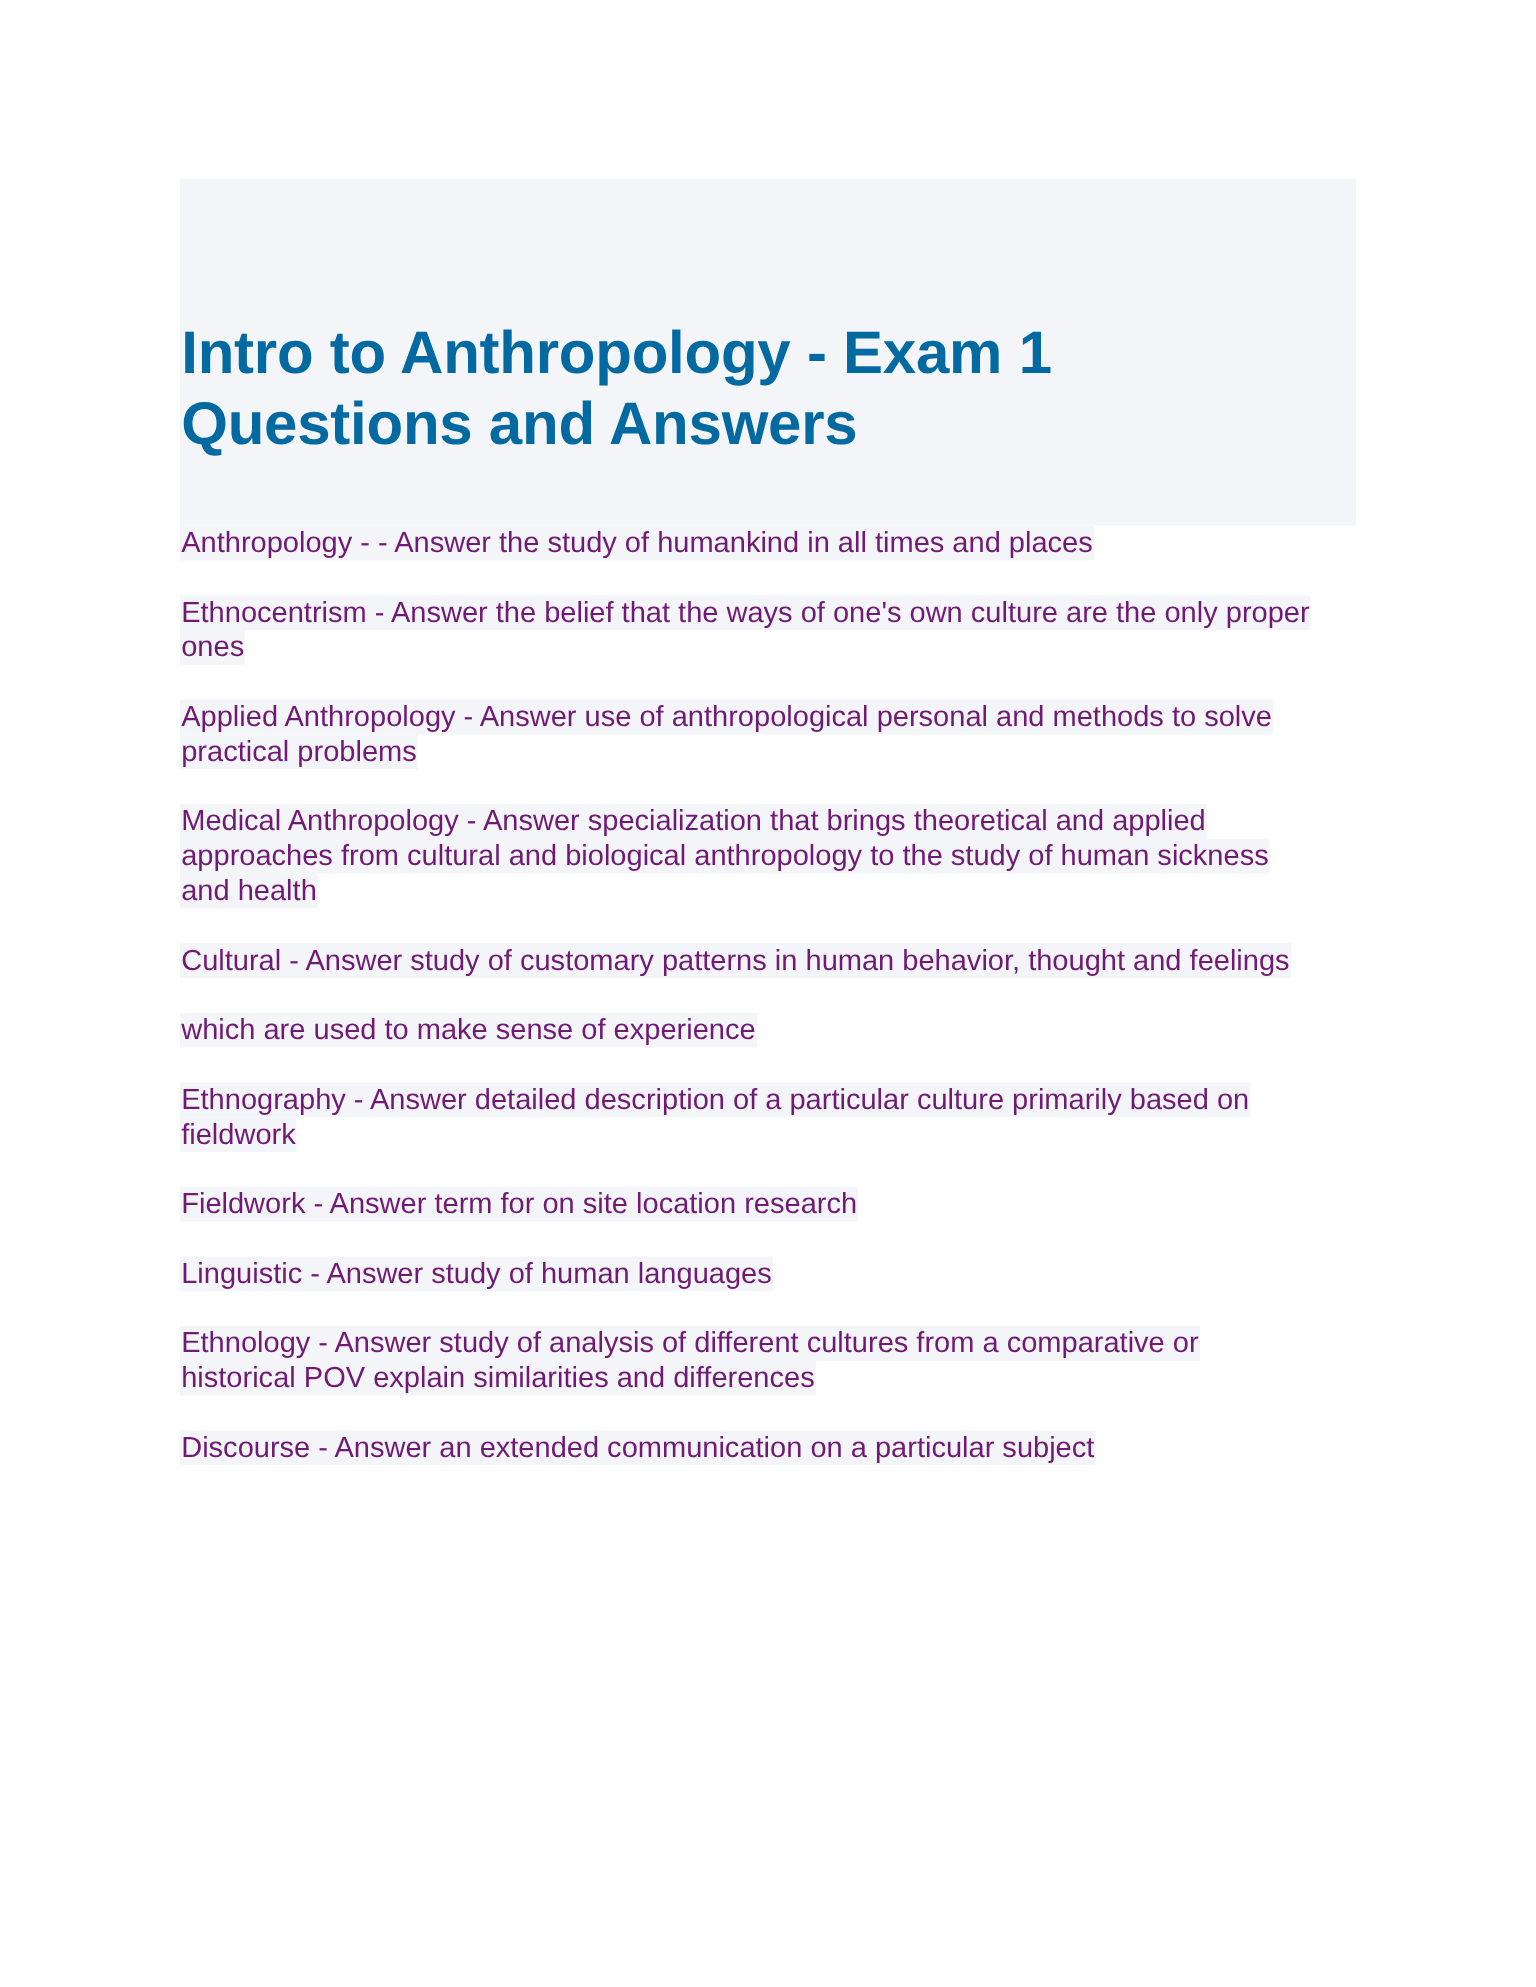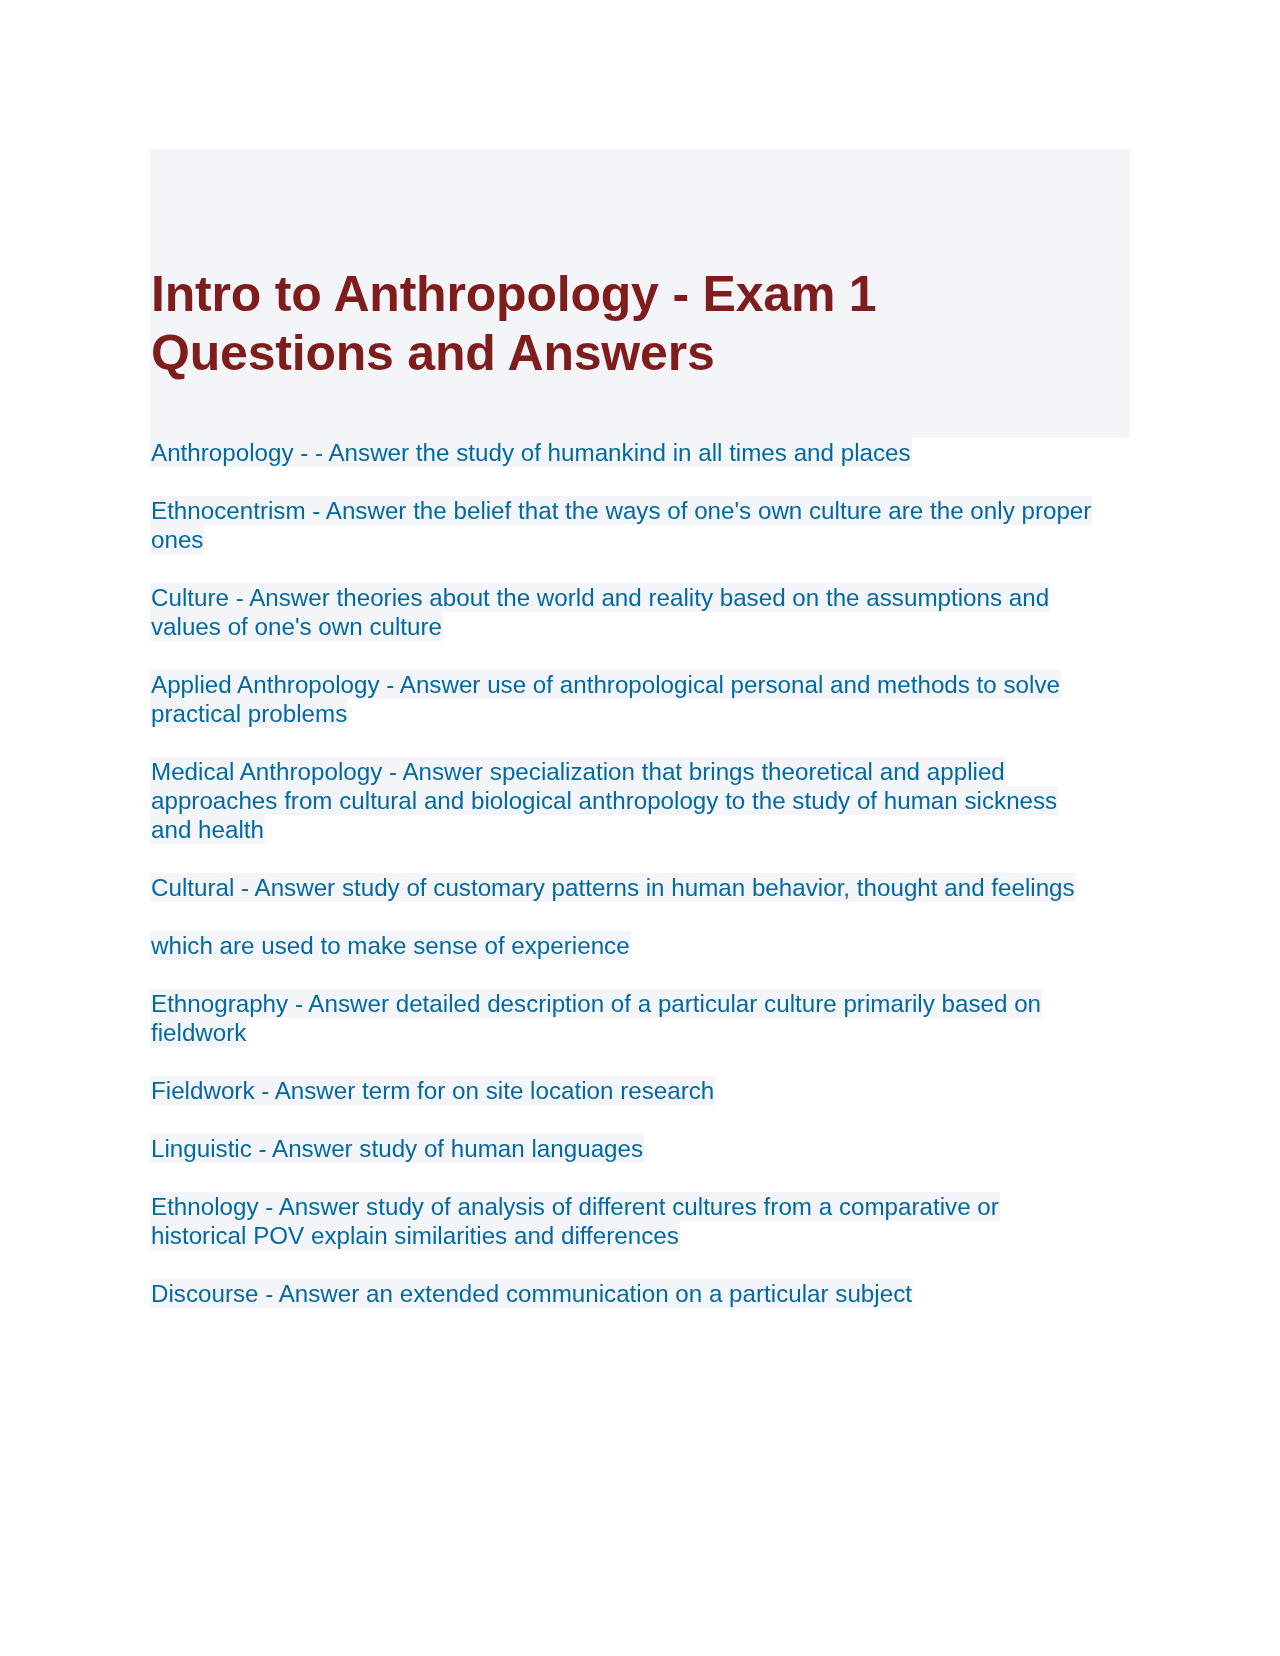--- a/index.html
+++ b/index.html
@@ -1,49 +1,45 @@
 <!DOCTYPE html>
 <html><head>
 <meta charset="utf-8">
 <style>
   html, body { margin: 0; padding: 0; background: #ffffff; }
   body { width: 1280px; height: 1656px; position: relative; overflow: hidden;
          font-family: "Liberation Sans", sans-serif; }
   .page { position: absolute; left: 150px; top: 149px; width: 980px; }
   .title-box { background: #f4f5f9; height: 289px; position: relative; }
   .title { position: absolute; left: 1px; top: 116px; margin: 0;
-           font-size: 50px; line-height: 59px; font-weight: bold; color: #7f1d1d;
+           font-size: 50px; line-height: 59px; font-weight: bold; color: #0369a1;
            letter-spacing: -0.2px; }
   .title span { display: block; white-space: nowrap; }
   .entries { margin: 0; padding: 0; }
-  .entry { margin: 0 0 29px 0; font-size: 24.2px; line-height: 29px; color: #0369a1; }
+  .entry { margin: 0 0 29px 0; font-size: 24.2px; line-height: 29px; color: #701a75; }
   .entry .line { display: table; background: #f4f5f9; white-space: nowrap; padding-left: 1px; padding-right: 1px; }
 </style>
 </head>
 <body>
 
 <div class="page">
   <div class="title-box">
     <h1 class="title">
       <span>Intro to Anthropology - Exam 1</span>
       <span>Questions and Answers</span>
     </h1>
   </div>
 
   <div class="entries">
     <p class="entry">
       <span class="line">Anthropology - - Answer the study of humankind in all times and places</span>
     </p>
     <p class="entry" style="">
       <span class="line">Ethnocentrism - Answer the belief that the ways of one's own culture are the only proper</span>
       <span class="line">ones</span>
-    </p>
-    <p class="entry">
-      <span class="line">Culture - Answer theories about the world and reality based on the assumptions and</span>
-      <span class="line">values of one's own culture</span>
     </p>
     <p class="entry">
       <span class="line">Applied Anthropology - Answer use of anthropological personal and methods to solve</span>
       <span class="line">practical problems</span>
     </p>
     <p class="entry">
       <span class="line">Medical Anthropology - Answer specialization that brings theoretical and applied</span>
       <span class="line">approaches from cultural and biological anthropology to the study of human sickness</span>
       <span class="line">and health</span>
     </p>

